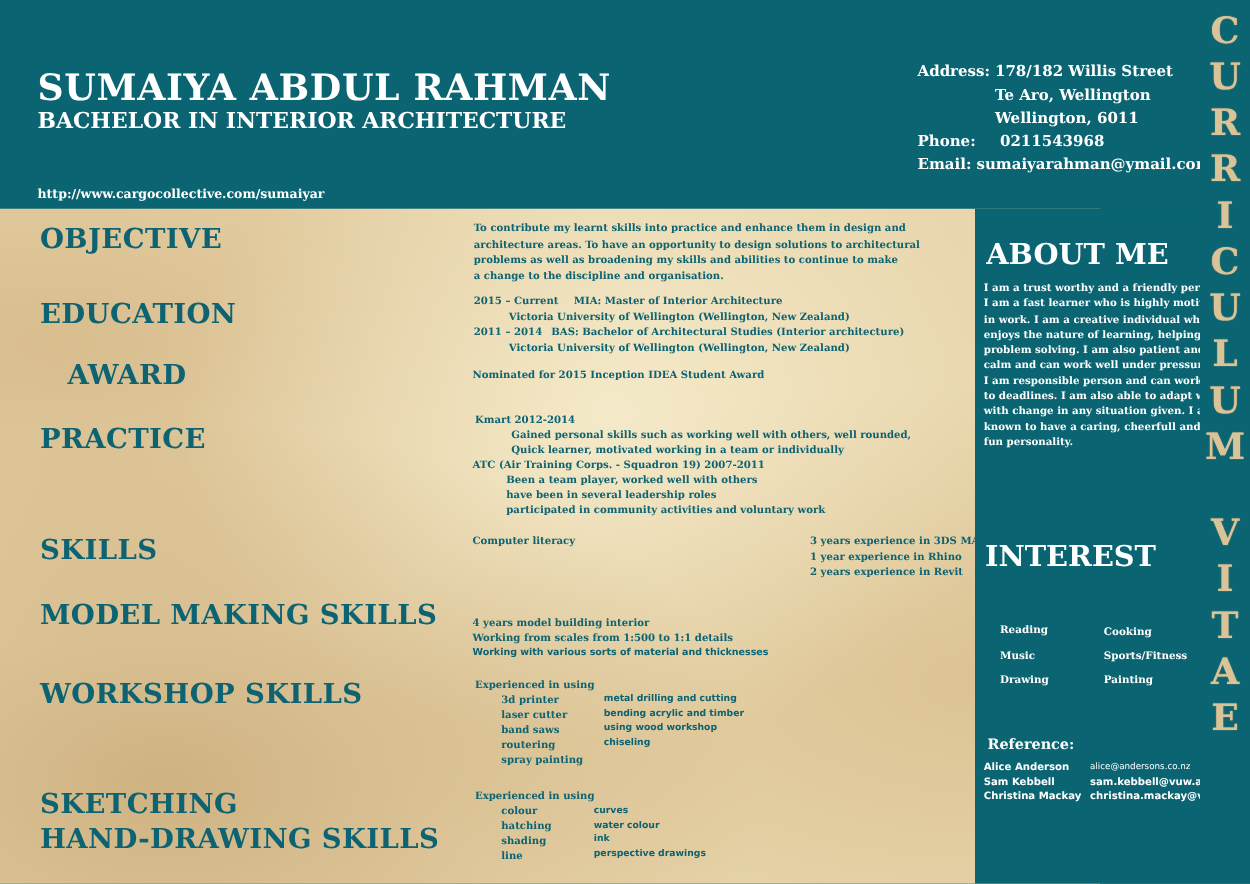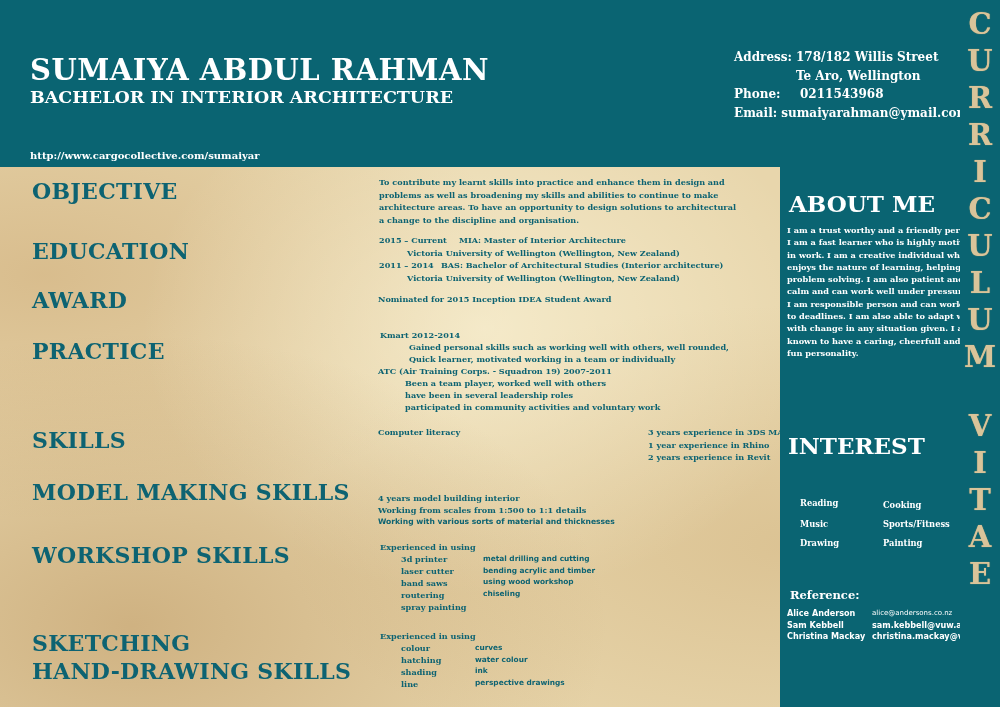--- a/index.html
+++ b/index.html
@@ -111,54 +111,57 @@
   <a class="url">http://www.cargocollective.com/sumaiyar</a>
 
   <div class="contact">
     <div class="row">
       <span class="lbl">Address:</span>
       <span>178/182 Willis Street</span>
     </div>
     <div class="row indent">
         <span style="padding-left:4px">Te Aro, Wellington</span>
       </div>
+    <div class="row indent">
+        <span style="padding-left:4px">Wellington, 6011</span>
+      </div>
     <div class="row">
       <span class="lbl">Phone:</span>
       <span style="padding-left:4px">0211543968</span>
     </div>
     <div class="row">
       <span>Email:</span>
       <span style="padding-left:4px">sumaiyarahman@ymail.com</span>
     </div>
   </div>
 </div>
 
 <div class="paper">
 
   <div class="sec-title" style="top:11px;">OBJECTIVE</div>
   <div class="txt" style="left:379px; top:9px;">
     <span class="line">To contribute my learnt skills into practice and enhance them in design and</span>
+    <span class="line">architecture areas. To have an opportunity to design solutions to architectural</span>
     <span class="line">problems as well as broadening my skills and abilities to continue to make</span>
-    <span class="line">architecture areas. To have an opportunity to design solutions to architectural</span>
     <span class="line">a change to the discipline and organisation.</span>
   </div>
 
   <div class="sec-title" style="top:71px;">EDUCATION</div>
   <div class="txt" style="left:379px; top:67px;">
     <div class="line">
       <span style="display:inline-block; width:80px;">2015 – Current</span><span>MIA: Master of Interior Architecture</span>
     </div>
     <div class="line" style="padding-left:28px;">Victoria University of Wellington (Wellington, New Zealand)</div>
     <div class="line">
       <span style="display:inline-block; width:62px;">2011 – 2014</span><span>BAS: Bachelor of Architectural Studies (Interior architecture)</span>
     </div>
     <div class="line" style="padding-left:28px;">Victoria University of Wellington (Wellington, New Zealand)</div>
   </div>
 
-  <div class="sec-title" style="top:120px;">AWARD</div>
+  <div class="sec-title" style="top:120px;margin-left:22px;">AWARD</div>
   <div class="txt" style="left:378px; top:126px;">Nominated for  2015 Inception IDEA Student Award</div>
 
   <div class="sec-title" style="top:171px;">PRACTICE</div>
   <div class="txt" style="left:380px; top:162px; line-height:12px;">
     <span class="line">Kmart 2012-2014</span>
     <span class="line" style="padding-left:29px;">Gained personal skills such as working well with others, well rounded,</span>
     <span class="line" style="padding-left:29px;">Quick learner, motivated working in a team or individually</span>
     <span class="line" style="margin-left:-2px;">ATC (Air Training Corps. - Squadron 19) 2007-2011</span>
     <span class="line" style="padding-left:25px;">Been a team player, worked well with others</span>
     <span class="line" style="padding-left:25px;">have been in several leadership roles</span>

